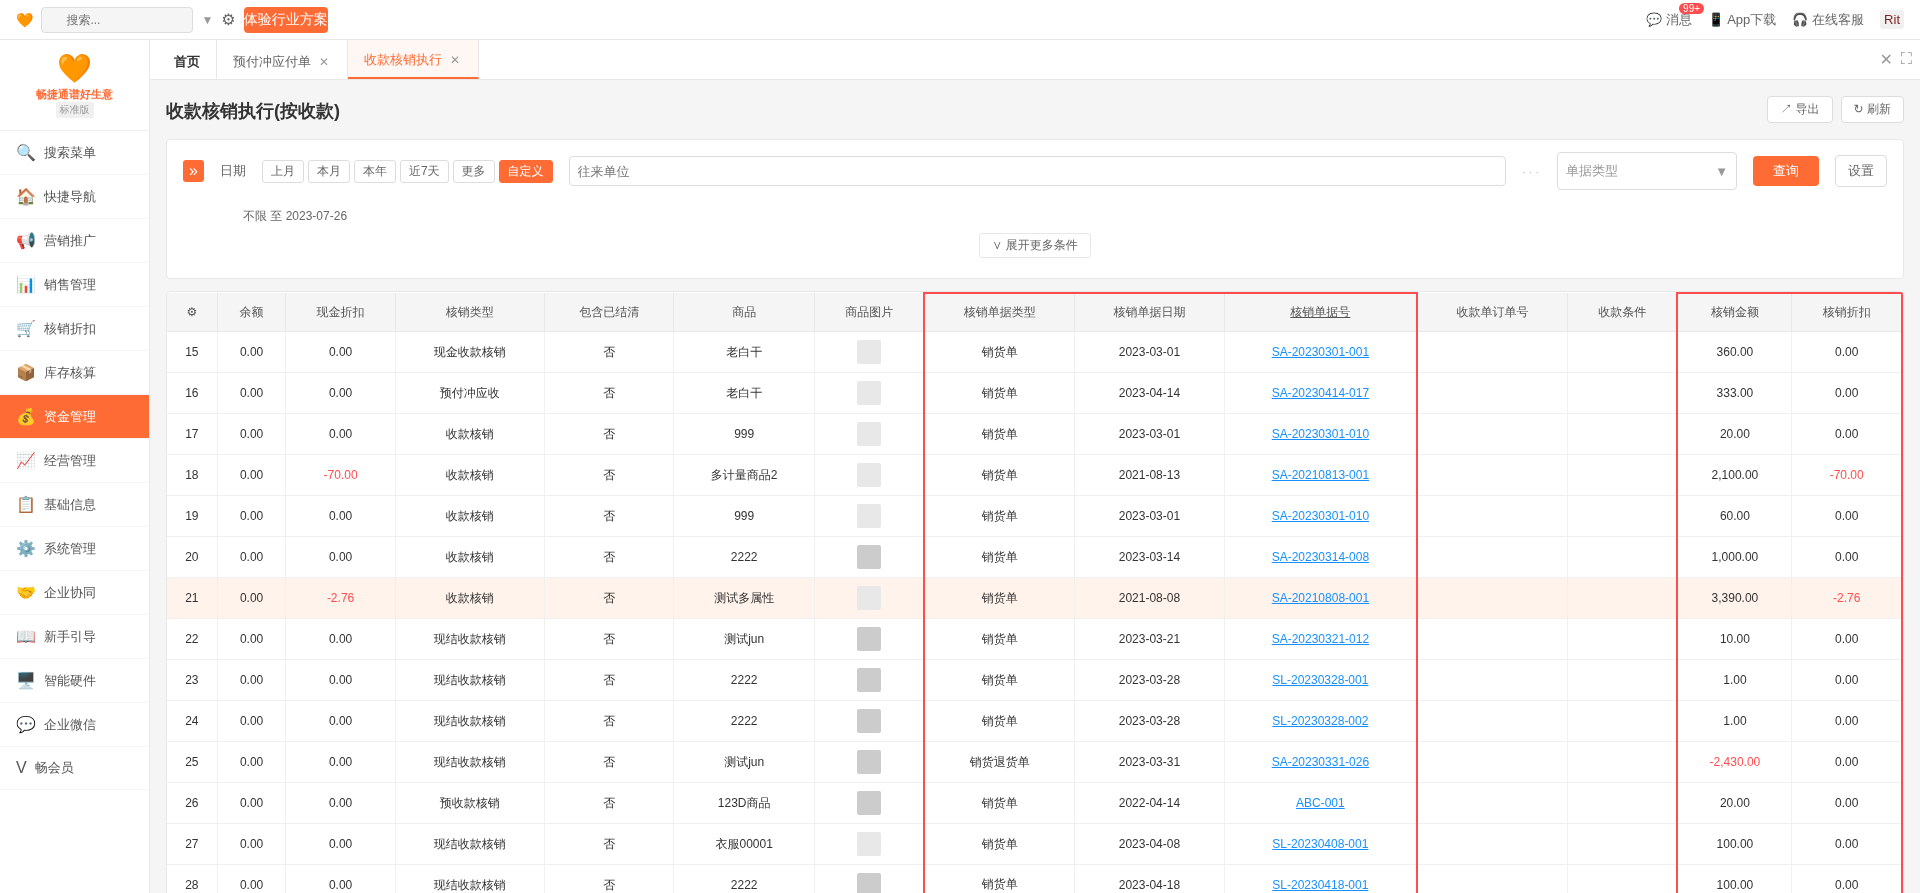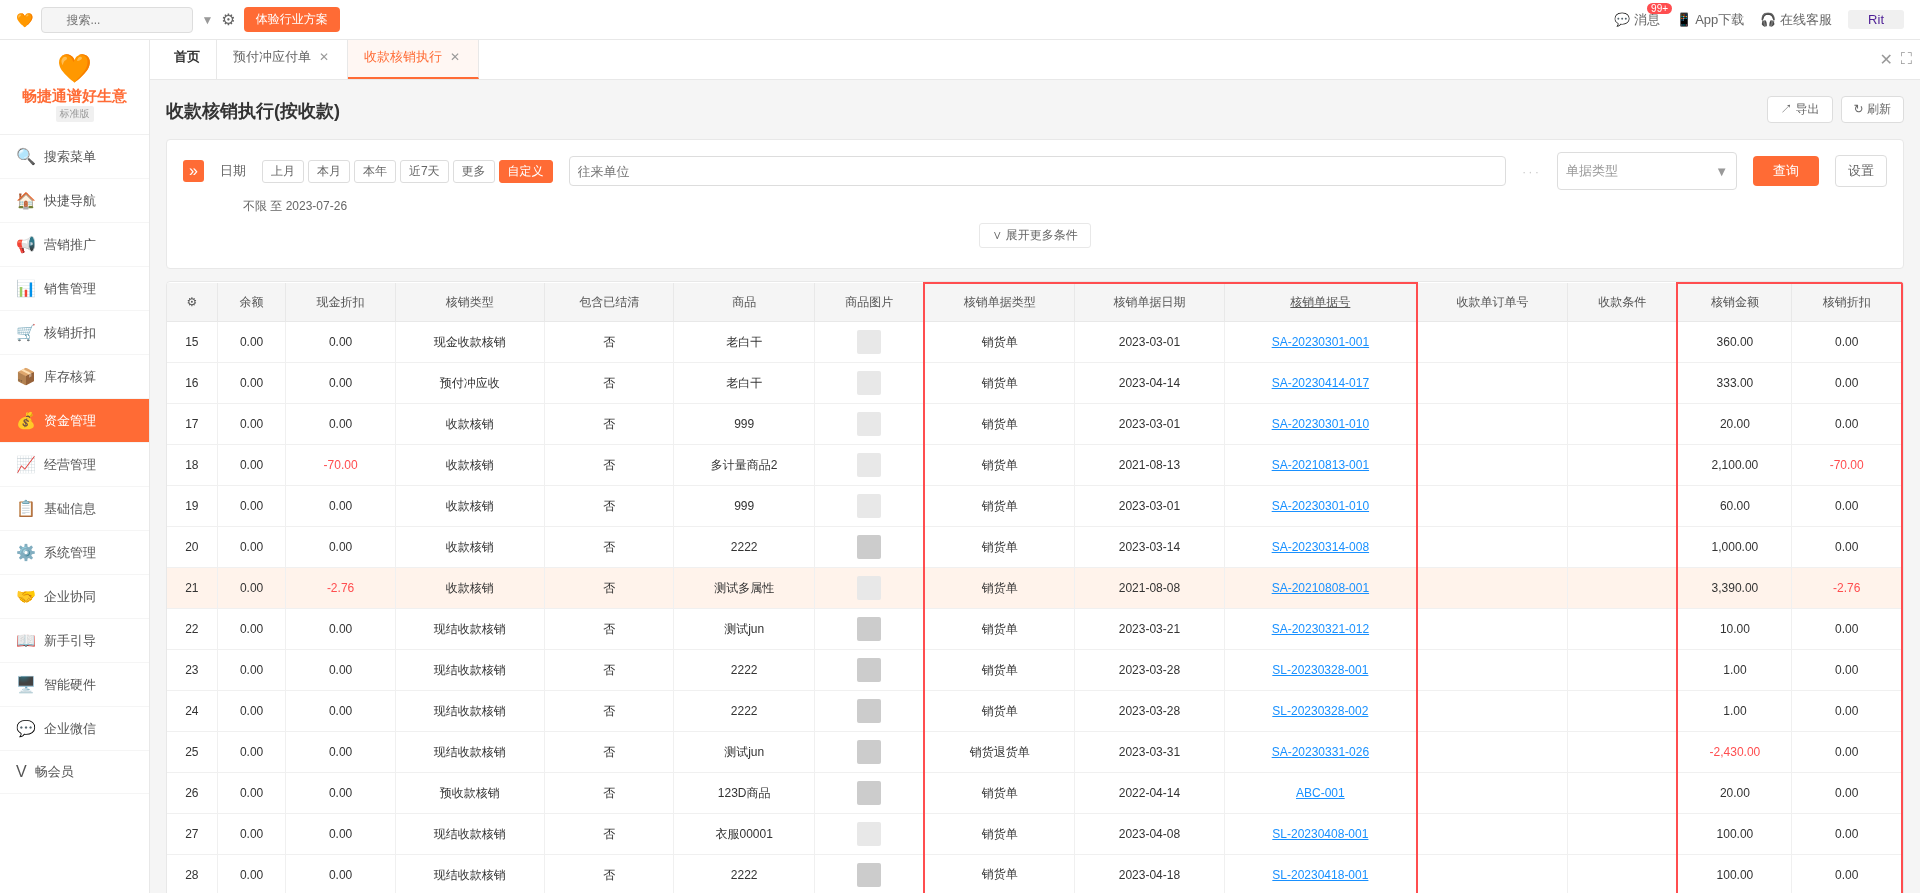--- a/index.html
+++ b/index.html
@@ -18,68 +18,68 @@
     .top-bar-left { display: flex; align-items: center; gap: 8px; flex: 1; }
     .top-bar-logo { color: #ff6b35; font-weight: bold; font-size: 14px; }
     .top-bar-input { 
       width: 152px; height: 26px; border: 1px solid #ddd; border-radius: 4px; 
       padding: 0 24px; font-size: 12px; background: #f5f5f5; color: #999;
     }
     .top-bar-chevron { color: #999; font-size: 12px; }
     .top-bar-gear { color: #666; font-size: 16px; cursor: pointer; }
     .top-bar-btn-trial {
       background: #ff6b35; color: #fff; border: none; border-radius: 4px;
-      padding: 4px 12px; font-size: 12px; cursor: pointer;
+      padding: 4px 0; font-size: 14px; cursor: pointer;
     }
     .top-bar-right { display: flex; align-items: center; gap: 16px; }
     .top-bar-msg { position: relative; color: #666; font-size: 13px; cursor: pointer; }
     .badge { 
       position: absolute; top: -8px; right: -12px;
       background: #ff4d4f; color: #fff; font-size: 10px; 
       border-radius: 8px; padding: 0 4px; min-width: 16px; text-align: center;
     }
     .top-bar-app { color: #666; font-size: 13px; cursor: pointer; }
     .top-bar-service { color: #666; font-size: 13px; cursor: pointer; }
-    .top-bar-user { color: #4c1d95; font-size: 13px; background: #f0f0f0; padding: 2px 20px; border-radius: 3px; }
+    .top-bar-user { color: #7f1d1d; font-size: 13px; background: #f0f0f0; padding: 2px 4px; border-radius: 3px; }
 
     
     .main-layout { display: flex; height: calc(893px - 40px); }
 
     
     .sidebar {
       width: 150px; background: #fff; border-right: 1px solid #e8e8e8;
       display: flex; flex-direction: column;
       overflow-y: auto;
     }
     .sidebar-logo {
       padding: 12px; display: flex; flex-direction: column; align-items: center;
       border-bottom: 1px solid #f0f0f0;
     }
     .sidebar-logo-icon { font-size: 28px; color: #ff6b35; }
-    .sidebar-logo-text { font-size: 15px; color: #ff6b35; font-weight: bold; margin-top: 2px; }
+    .sidebar-logo-text { font-size: 11px; color: #ff6b35; font-weight: bold; margin-top: 2px; }
     .sidebar-logo-badge { font-size: 10px; color: #999; background: #f0f0f0; padding: 1px 4px; border-radius: 2px; }
     .sidebar-item {
       display: flex; align-items: center; gap: 8px;
       padding: 12px 16px; cursor: pointer; color: #555; font-size: 13px;
       border-bottom: 1px solid #f5f5f5;
     }
     .sidebar-item.active { background: #ff6b35; color: #fff; }
     .sidebar-item-icon { font-size: 16px; }
 
     
     .content-area { flex: 1; display: flex; flex-direction: column; overflow: hidden; }
 
     
     .tab-bar {
       background: #fff; border-bottom: 1px solid #e8e8e8;
       display: flex; align-items: center; padding: 0 8px;
       height: 40px;
     }
     .tab-item {
-      display: flex; align-items: flex-start; gap: 6px;
+      display: flex; align-items: flex-end; gap: 6px;
       padding: 8px 16px; cursor: pointer; color: #666; font-size: 13px;
       border-right: 1px solid #e8e8e8; height: 100%;
       position: relative;
     }
     .tab-item.home { font-weight: bold; color: #333; }
     .tab-item.active { color: #ff6b35; border-bottom: 2px solid #ff6b35; background: #fff7f3; }
     .tab-close { color: #999; font-size: 12px; cursor: pointer; padding: 2px; }
     .tab-bar-right { margin-left: auto; display: flex; gap: 8px; }
     .tab-win-btn { color: #999; font-size: 16px; cursor: pointer; }
 
@@ -307,21 +307,21 @@
           <span class="filter-dots">···</span>
 
           <div class="filter-type">
             <span>单据类型</span>
             <span>▼</span>
           </div>
 
           <button class="btn-query">查询</button>
           <button class="btn-settings">设置</button>
         </div>
-        <div class="filter-date-range" style="margin-top:8px;margin-left:60px;">不限 至 2023-07-26</div>
+        <div class="filter-date-range" style="margin-top:18px;margin-left:60px;">不限 至 2023-07-26</div>
 
         <div class="expand-row">
           <button class="expand-btn">
             <span>∨</span>
             <span>展开更多条件</span>
           </button>
         </div>
       </div>
 
       <div class="table-wrapper">

